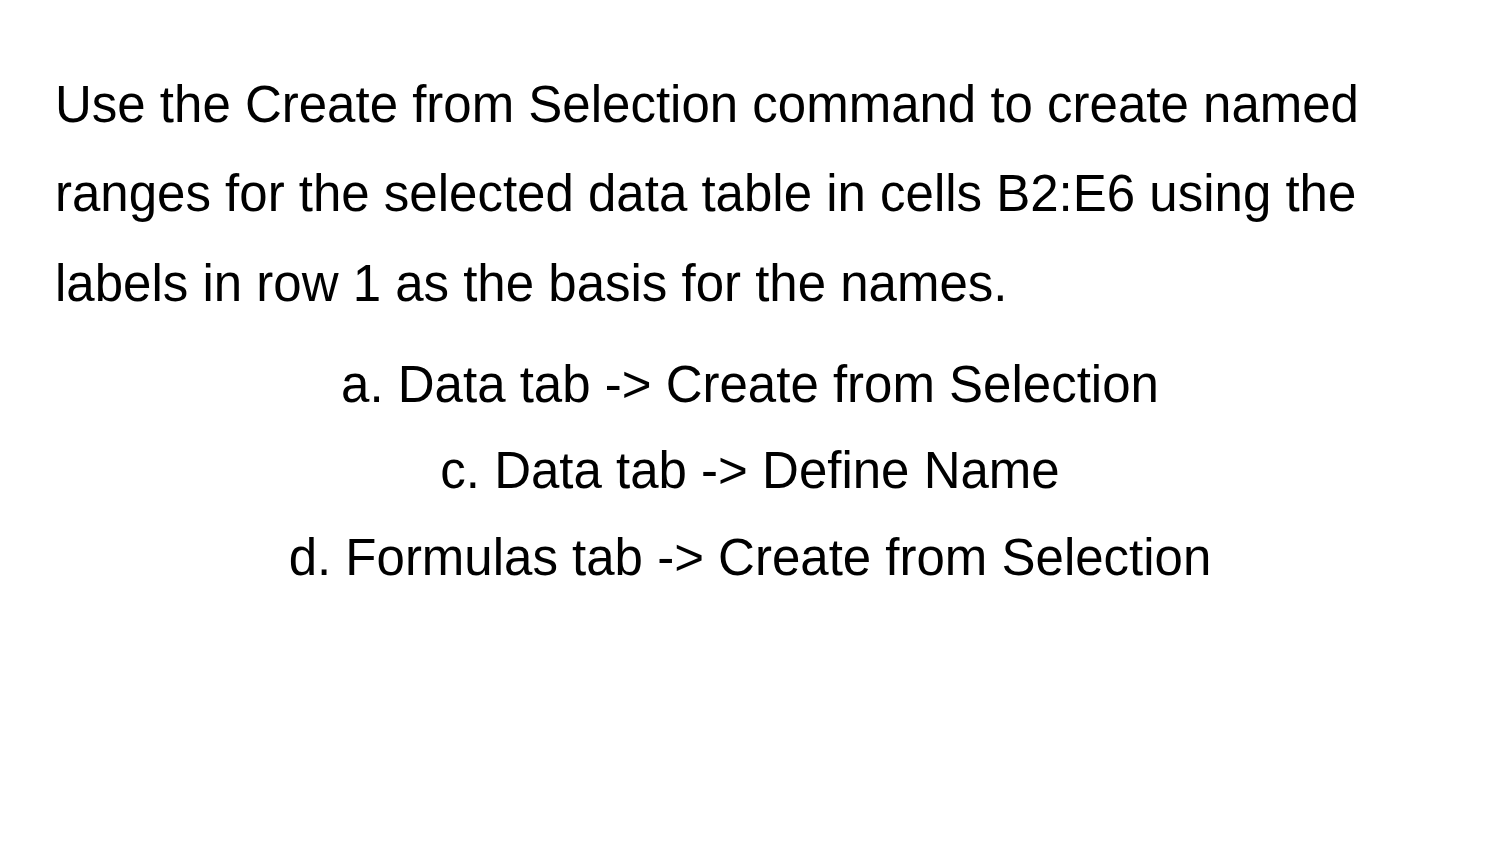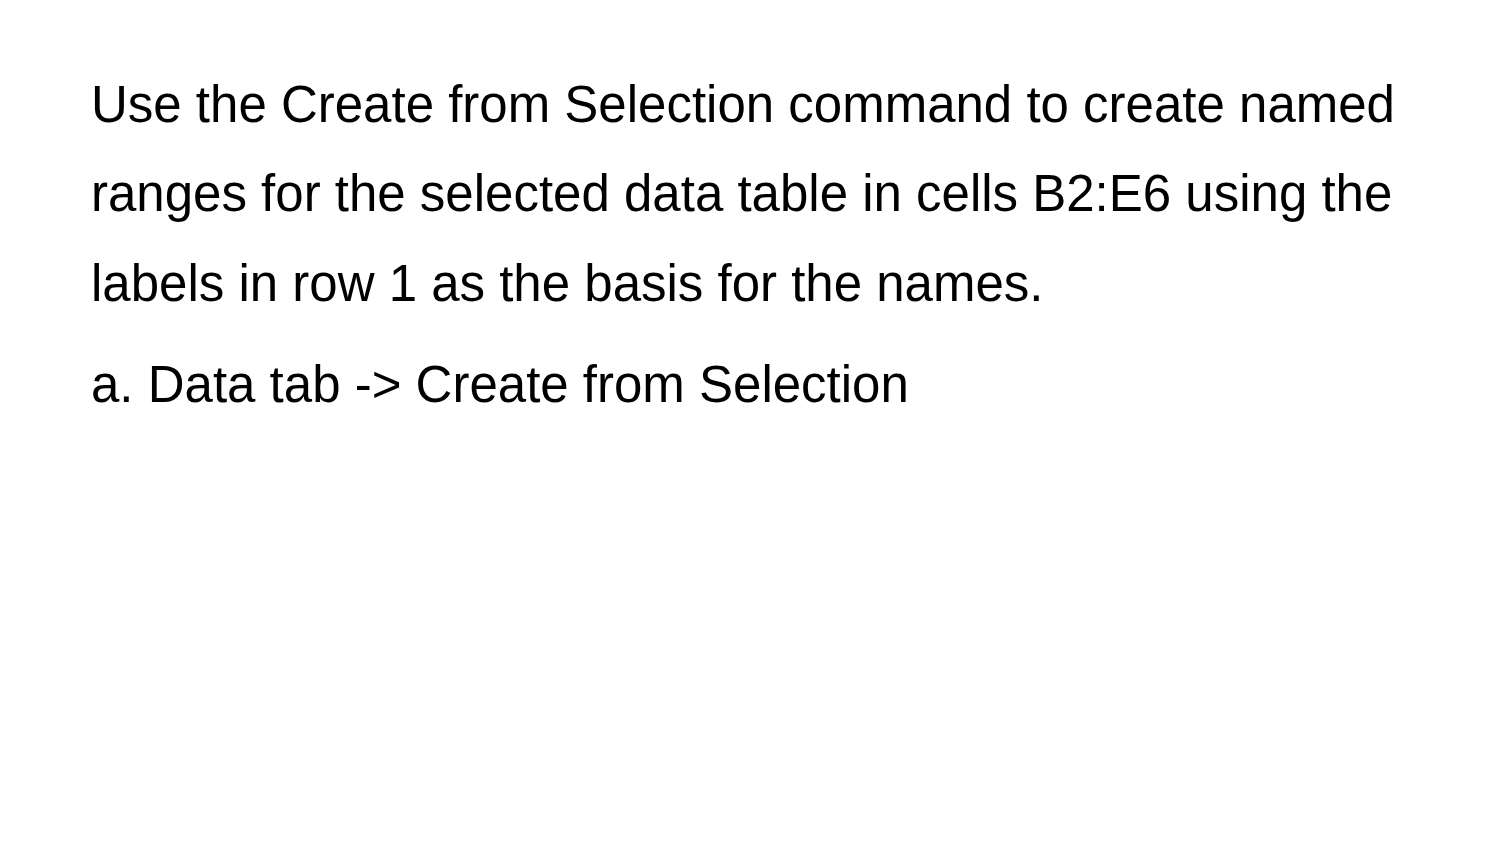--- a/index.html
+++ b/index.html
@@ -9,33 +9,35 @@
     }
     html, body {
       width: 1500px;
       height: 864px;
       background: #ffffff;
       font-family: -apple-system, BlinkMacSystemFont, "Segoe UI", Helvetica, Arial, sans-serif;
       color: #000000;
     }
     .container {
       padding: 60px 55px 40px 55px;
-      margin-left: 36px;
     }
     .question {
       font-size: 51px;
       line-height: 1.75;
       font-weight: 400;
       margin-bottom: 14px;
     }
     .option {
       font-size: 51px;
       line-height: 1.7;
       font-weight: 400;
+      text-align: center;
     }
   </style>
 </head>
 <body>
 
 <div class="container">
   <p class="question">Use the Create from Selection command to create named ranges for the selected data table in cells B2:E6 using the labels in row 1 as the basis for the names.</p>
   <p class="option">a. Data tab -&gt; Create from Selection</p>
+  <p class="option">c. Data tab -&gt; Define Name</p>
+  <p class="option">d. Formulas tab -&gt; Create from Selection</p>
 </div>
 
 </body></html>

